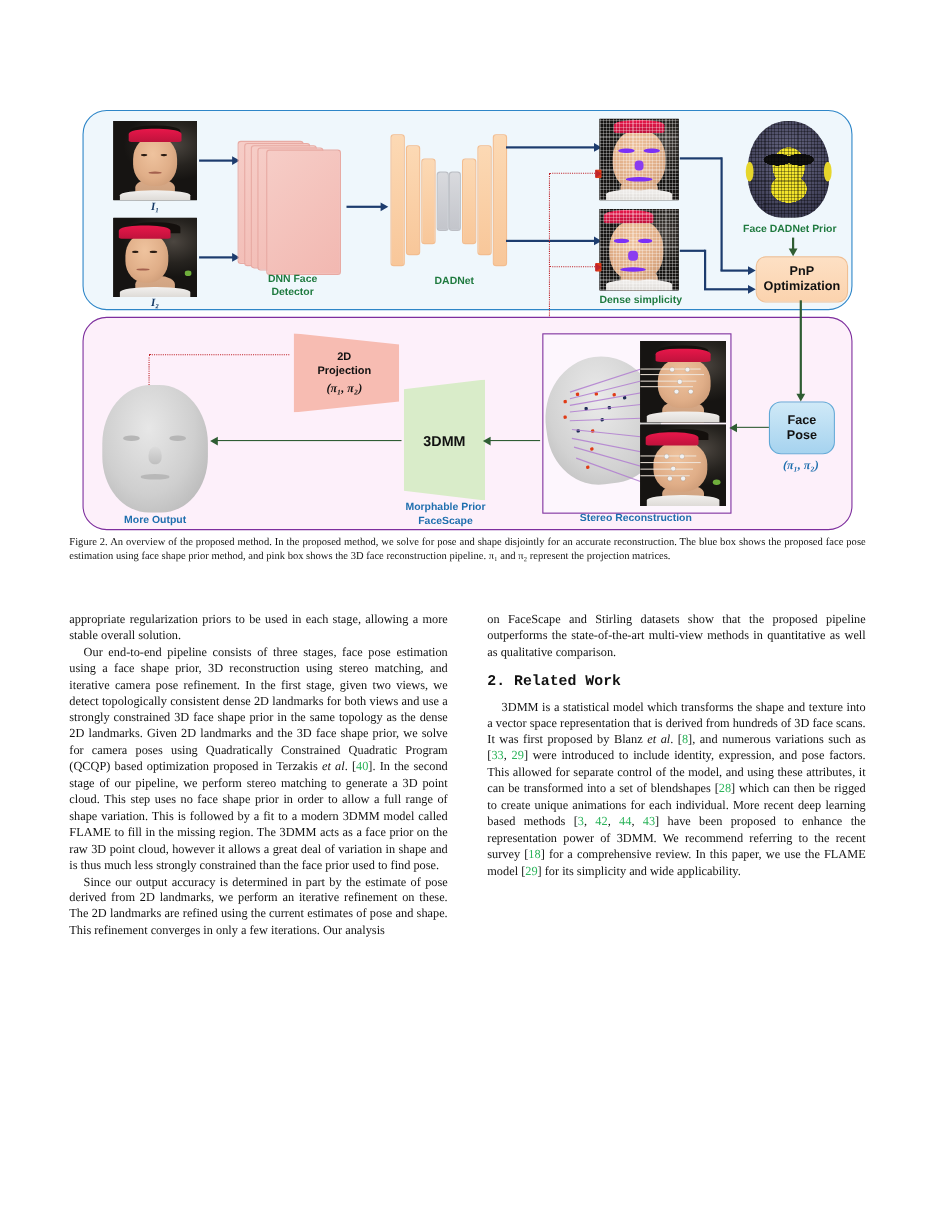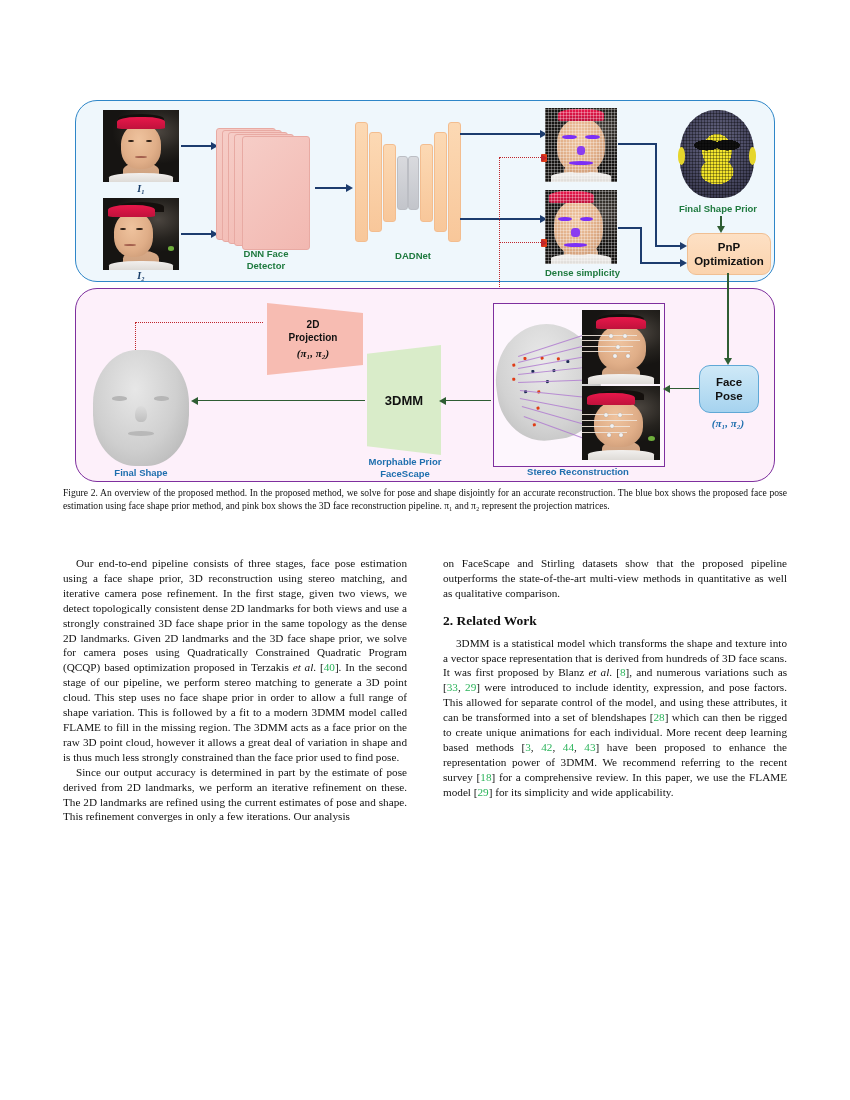--- a/index.html
+++ b/index.html
@@ -161,21 +161,21 @@
   
   #caption{position:absolute;left:63px;top:487px;width:724px;
     font-size:9.6px;line-height:12.6px;text-align:justify;}
   .cols{position:absolute;left:63px;top:556px;width:724px;height:460px;}
   .col{position:absolute;top:0;width:344px;font-size:11.2px;line-height:14.9px;
     text-align:justify;}
   .col.left{left:0;} .col.right{left:380px;}
   .col p{margin:0 0 0 0;text-indent:13px;}
   .col p.noind{text-indent:0;}
   h2.sec{font-size:13.5px;font-weight:bold;margin:13px 0 7px 0;text-indent:0;
-    font-family:Liberation Serif, serif;}
+    font-family:Liberation Mono, monospace;}
   h3.sub{font-size:11.8px;font-weight:bold;margin:10px 0 5px 0;text-indent:0;
     font-family:"Liberation Serif",serif;}
   .ref{color:#2bb35a;}
   i.it{font-style:italic;}
 </style>
 </head>
 <body>
 
 <div class="page">
 
@@ -269,21 +269,21 @@
       <div class="lmk-nose" style="left:36%;top:52%;width:12%;height:12%;"></div>
       <div class="lmk-mouth" style="left:26%;top:72%;width:32%;height:5%;"></div>
     </div>
     <div class="cap" style="left:450px;top:167px;width:115px;">Dense simplicity</div>
 
     <div class="prior" style="left:605px;top:10px;">
       <div class="meshd"></div>
         <div class="earL"></div>
         <div class="earR"></div>
     </div>
-    <div class="cap" style="left:588px;top:103px;width:110px;">Final Shape Prior</div>
+    <div class="cap" style="left:588px;top:103px;width:110px;">Face DADNet Prior</div>
 
     <div class="pnp" style="left:612px;top:133px;width:82px;height:40px;">
       <div>
         <div>PnP</div>
         <div>Optimization</div>
       </div>
     </div>
 
     <div class="ln g" style="left:645px;top:116px;width:1.6px;height:12px;"></div>
     <div class="ahead d" style="left:642px;top:126px;"></div>
@@ -317,21 +317,21 @@
 
     <div class="dot-h" style="left:60px;top:222px;width:128px;"></div>
     <div class="dot-v" style="left:60px;top:222px;height:36px;"></div>
 
     <div class="final" style="left:18px;top:250px;">
       <div class="fe" style="left:20%;"></div>
       <div class="fe" style="left:64%;"></div>
       <div class="fn"></div>
         <div class="fm"></div>
     </div>
-    <div class="cap blue" style="left:8px;top:367px;width:116px;">Final Shape</div>
+    <div class="cap blue" style="left:8px;top:367px;width:116px;">More Output</div>
 
     <div class="trap3dmm" style="left:292px;top:245px;width:74px;height:110px;">
       <span>3DMM</span>
     </div>
     <div class="cap blue" style="left:268px;top:356px;width:124px;">Morphable Prior</div>
     <div class="cap blue" style="left:268px;top:368px;width:124px;">FaceScape</div>
 
     <div class="ln g" style="left:122px;top:300px;width:168px;height:1.4px;"></div>
     <div class="ahead lg" style="left:116px;top:297px;"></div>
 
@@ -418,20 +418,21 @@
 
     <div class="ln g" style="left:594px;top:288px;width:30px;height:1.4px;"></div>
     <div class="ahead lg" style="left:588px;top:285px;"></div>
   </div>
 
   <div id="caption">Figure 2. An overview of the proposed method. In the proposed method, we solve for pose and shape disjointly for an accurate reconstruction. The blue box shows the proposed face pose estimation using face shape prior method, and pink box shows the 3D face reconstruction pipeline. π₁ and π₂ represent the projection matrices.</div>
 
   <div class="cols">
 
     <div class="col left">
+      <p class="noind">appropriate regularization priors to be used in each stage, allowing a more stable overall solution.</p>
       <p><span>Our end-to-end pipeline consists of three stages, face pose estimation using a face shape prior, 3D reconstruction using stereo matching, and iterative camera pose refinement. In the first stage, given two views, we detect topologically consistent dense 2D landmarks for both views and use a strongly constrained 3D face shape prior in the same topology as the dense 2D landmarks. Given 2D landmarks and the 3D face shape prior, we solve for camera poses using Quadratically Constrained Quadratic Program (QCQP) based optimization proposed in Terzakis </span><i class="it">et al</i><span>. [</span><span class="ref">40</span><span>]. In the second stage of our pipeline, we perform stereo matching to generate a 3D point cloud. This step uses no face shape prior in order to allow a full range of shape variation. This is followed by a fit to a modern 3DMM model called FLAME to fill in the missing region. The 3DMM acts as a face prior on the raw 3D point cloud, however it allows a great deal of variation in shape and is thus much less strongly constrained than the face prior used to find pose.</span></p>
       <p>Since our output accuracy is determined in part by the estimate of pose derived from 2D landmarks, we perform an iterative refinement on these. The 2D landmarks are refined using the current estimates of pose and shape. This refinement converges in only a few iterations. Our analysis</p>
     </div>
 
     <div class="col right">
       <p class="noind">on FaceScape and Stirling datasets show that the proposed pipeline outperforms the state-of-the-art multi-view methods in quantitative as well as qualitative comparison.</p>
       <h2 class="sec">2. Related Work</h2>
       <p><span>3DMM is a statistical model which transforms the shape and texture into a vector space representation that is derived from hundreds of 3D face scans. It was first proposed by Blanz </span><i class="it">et al</i><span>. [</span><span class="ref">8</span><span>], and numerous variations such as [</span><span class="ref">33</span><span>, </span><span class="ref">29</span><span>] were introduced to include identity, expression, and pose factors. This allowed for separate control of the model, and using these attributes, it can be transformed into a set of blendshapes [</span><span class="ref">28</span><span>] which can then be rigged to create unique animations for each individual. More recent deep learning based methods  [</span><span class="ref">3</span><span>, </span><span class="ref">42</span><span>, </span><span class="ref">44</span><span>, </span><span class="ref">43</span><span>] have been proposed to enhance the representation power of 3DMM. We recommend referring to the recent survey [</span><span class="ref">18</span><span>] for a comprehensive review. In this paper, we use the FLAME model [</span><span class="ref">29</span><span>] for its simplicity and wide applicability.</span></p>
     </div>
   </div>

